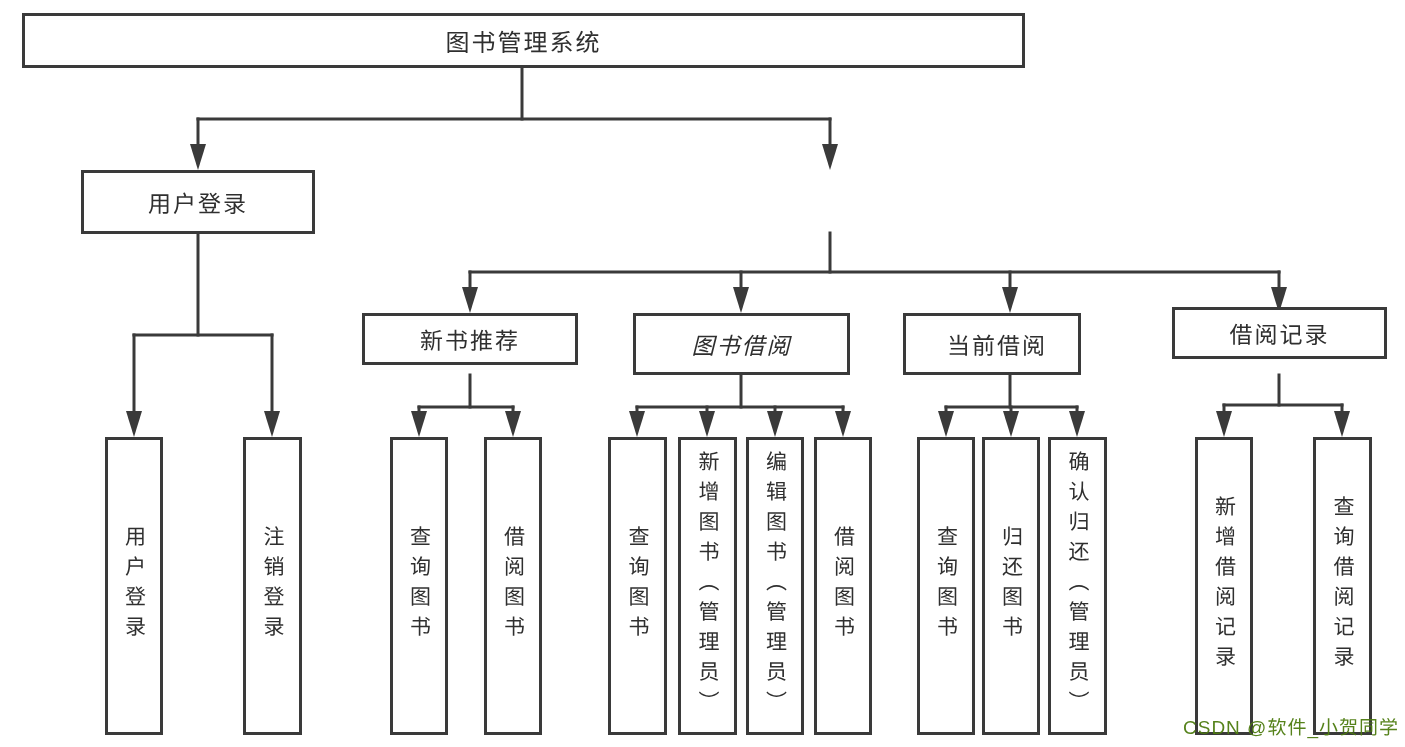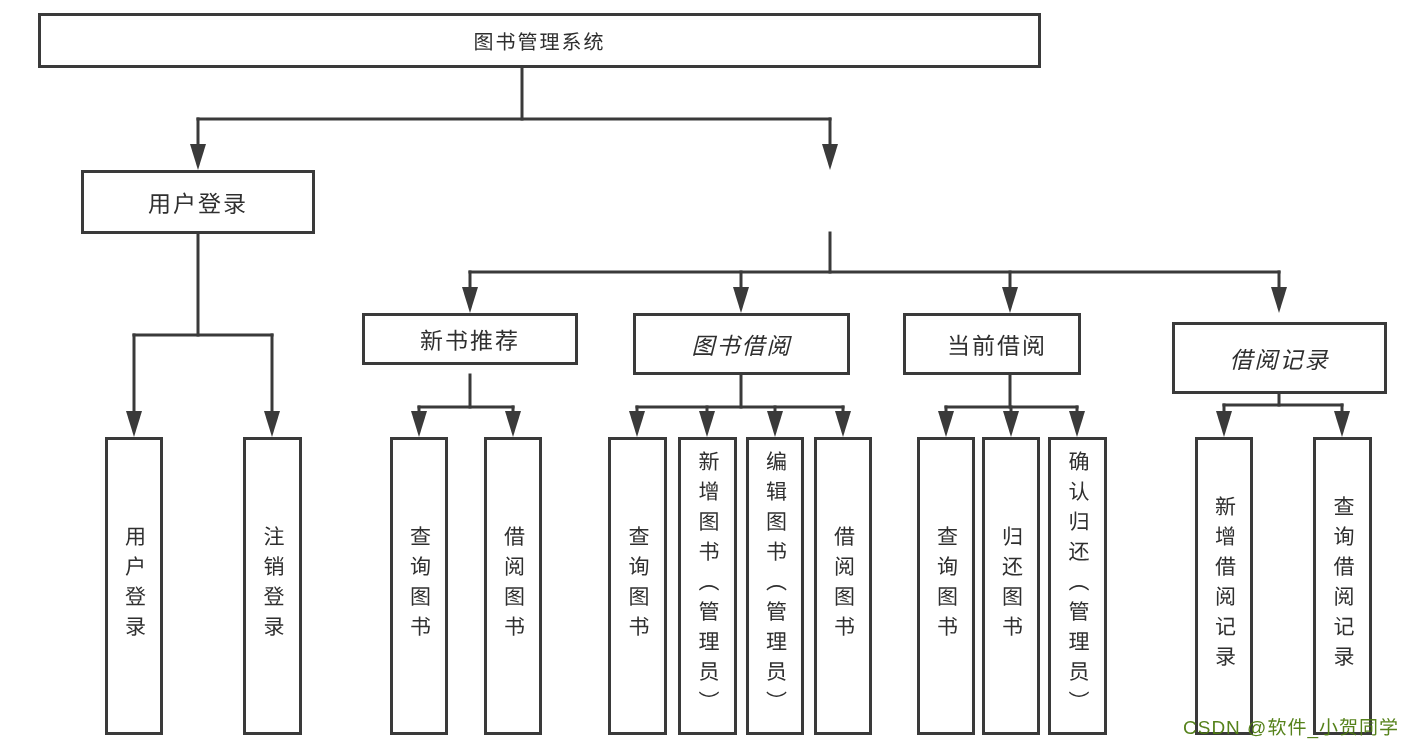--- a/index.html
+++ b/index.html
@@ -23,21 +23,21 @@
     position: absolute;
     box-sizing: border-box;
     border: 3px solid #3a3a3a;
     background: #ffffff;
     display: flex;
     align-items: center;
     justify-content: center;
     color: #2f2f2f;
   }
   .node.h { font-size: 23px; letter-spacing: 2px; white-space: nowrap; }
-  .node.root { font-size: 20px; letter-spacing: 2px; margin-left: 16px; }
+  .node.root { font-size: 24px; letter-spacing: 2px; }
   .node.v span {
     writing-mode: vertical-rl;
     text-orientation: mixed;
     font-size: 21px;
     letter-spacing: 9px;
     line-height: 1;
     white-space: nowrap;
   }
   .watermark {
     position: absolute;
@@ -131,21 +131,21 @@
     </g>
   </svg>
 
   <div class="node h root" style="left:22px; top:13px; width:1003px; height:55px;">图书管理系统</div>
 
   <div class="node h" style="left:81px; top:170px; width:234px; height:64px;">用户登录</div>
 
   <div class="node h" style="left:362px; top:313px; width:216px; height:52px;">新书推荐</div>
   <div class="node h" style="left:633px; top:313px; width:217px; height:62px;font-style:italic;">图书借阅</div>
   <div class="node h" style="left:903px; top:313px; width:178px; height:62px;padding-left:10px;">当前借阅</div>
-  <div class="node h" style="left:1172px; top:322px; width:215px; height:72px;font-style:italic;">借阅记录</div>
+  <div class="node h" style="left:1172px; top:307px; width:215px; height:52px;">借阅记录</div>
 
   <div class="node v" style="left:105px; top:437px; width:58px; height:298px;">
     <span>用户登录</span>
   </div>
   <div class="node v" style="left:243px; top:437px; width:59px; height:298px;">
     <span>注销登录</span>
   </div>
 
   <div class="node v" style="left:390px; top:437px; width:58px; height:298px;">
     <span>查询图书</span>

